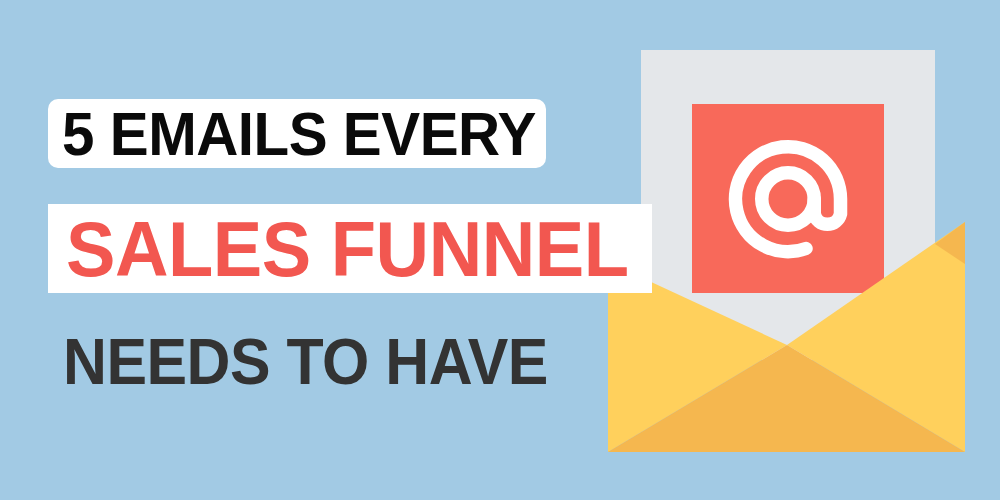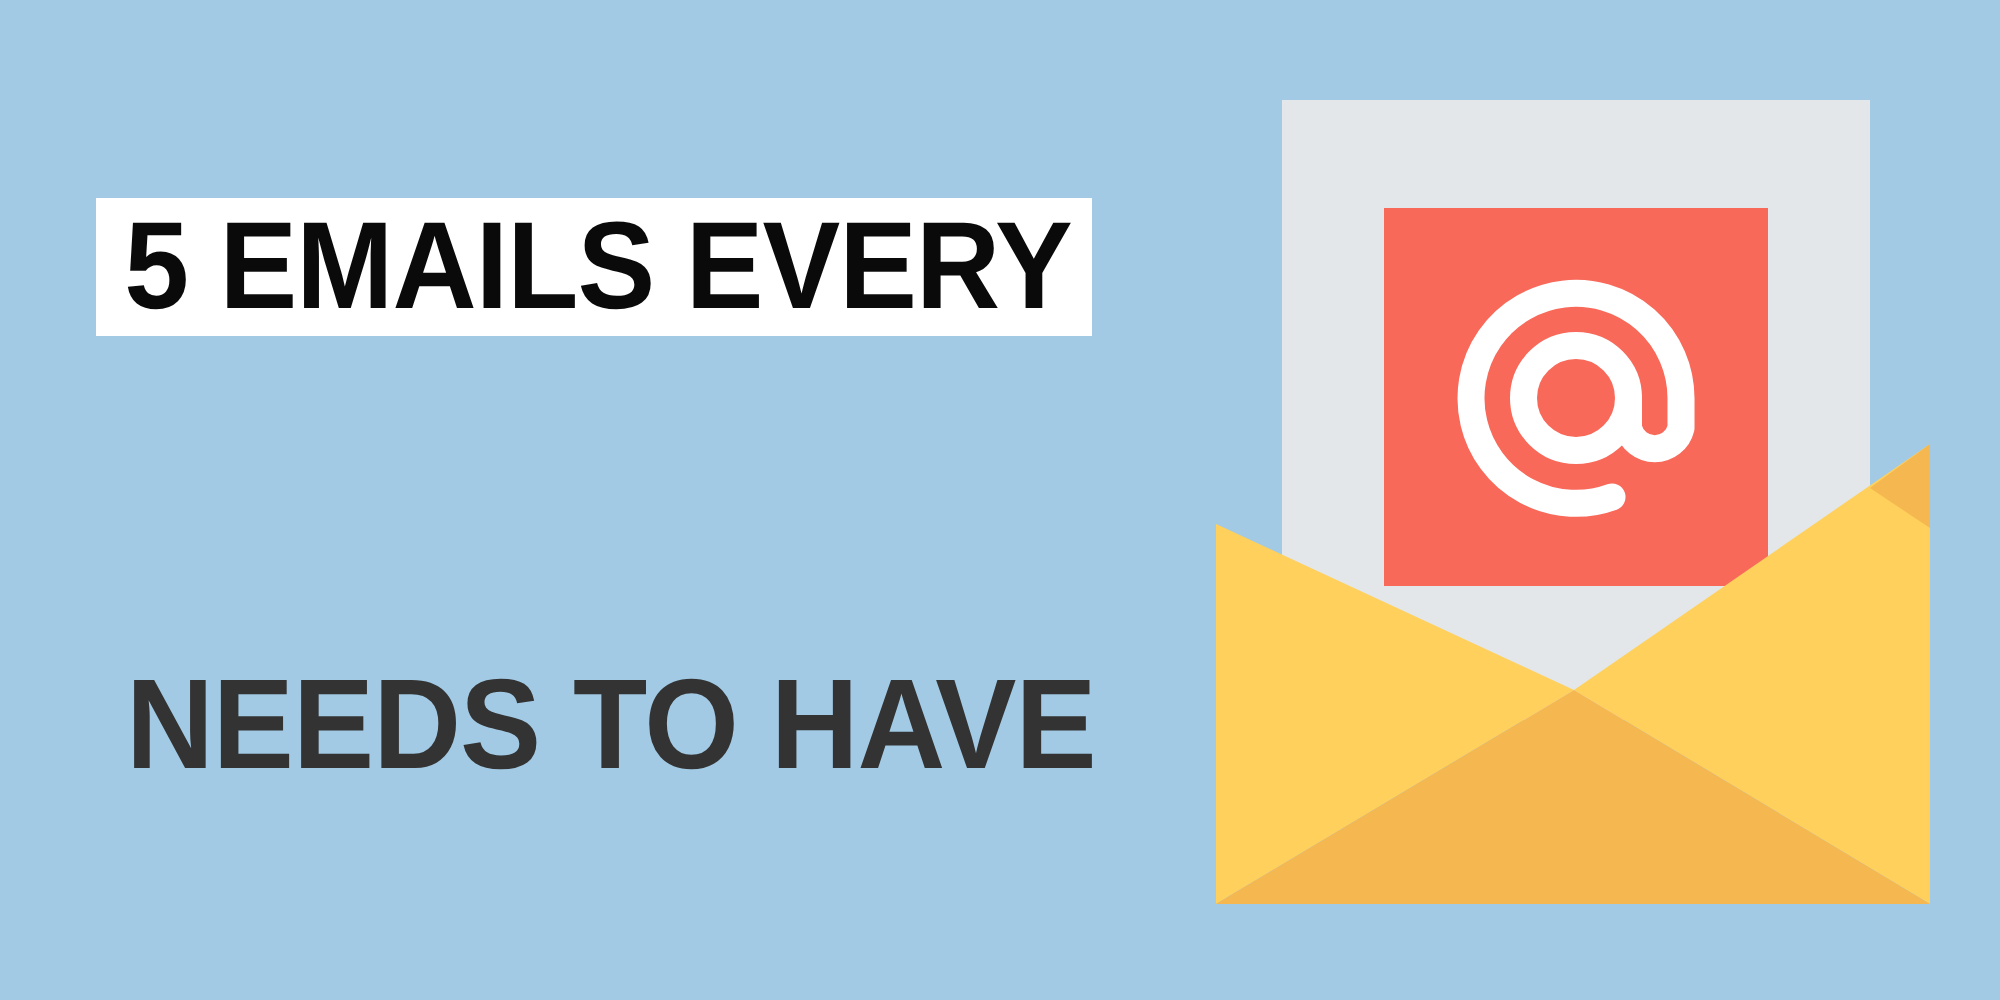--- a/index.html
+++ b/index.html
@@ -68,20 +68,21 @@
     position: absolute;
     background: #ffffff;
     display: flex;
     align-items: center;
   }
   #band-1 {
     left: 48px;
     top: 99px;
     width: 498px;
     height: 69px;
+    border-radius: 10px;
   }
   #band-2 {
     left: 48px;
     top: 204px;
     width: 604px;
     height: 89px;
   }
   .headline-text {
     font-weight: 700;
     line-height: 1;
@@ -145,16 +146,19 @@
         <polygon points="0,232 357,232 179,125" fill="#f5b74f"></polygon>
       </svg>
     </div>
 
   </div>
 
   <div class="band" id="band-1">
     <span class="headline-text" id="line-1">5 EMAILS EVERY</span>
   </div>
 
+  <div class="band" id="band-2">
+    <span class="headline-text" id="line-2">SALES FUNNEL</span>
+  </div>
 
   <span id="line-3">NEEDS TO HAVE</span>
 
 </div>
 
 </body></html>

